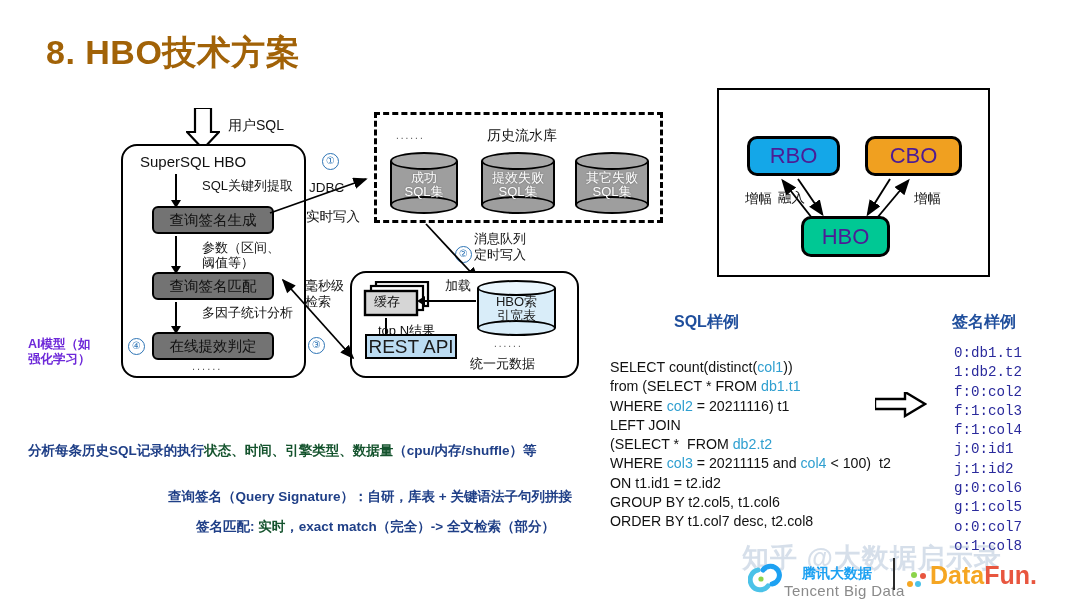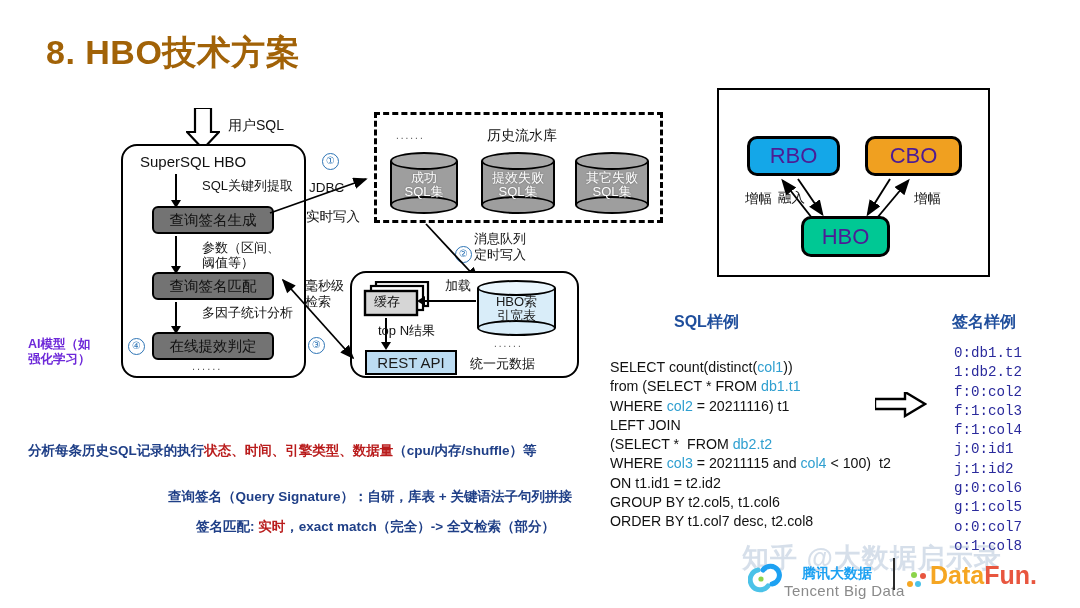--- a/index.html
+++ b/index.html
@@ -93,21 +93,21 @@
   }
   #sql-code{
     font-size:14.2px;line-height:19.3px;color:#111;white-space:pre;
   }
   #sql-code .c{color:#2f9fd0;}
   #sig-list{
     font-size:14.2px;line-height:19.3px;color:#2a2a9c;white-space:pre;
   }
   
   .note{font-weight:bold;font-size:13.5px;color:#1f3f87;white-space:nowrap;}
-  .note .r{color:#b91c1c;margin-top:44px;}
+  .note .r{color:#14532d;margin-top:44px;}
   
   #watermark{
     font-size:27px;color:rgba(120,150,185,.30);font-weight:bold;white-space:nowrap;
     letter-spacing:1px;
   }
   #tencent-name{font-size:14px;font-weight:bold;color:#1da1f2;white-space:nowrap;margin-left:18px;}
   #tencent-sub{font-size:15px;color:#8a8a8a;white-space:nowrap;letter-spacing:.4px;}
   #datafun-text{font-size:25px;font-weight:bold;white-space:nowrap;}
   .df1{color:#f5a623;}.df2{color:#e8563f;}
 </style>
@@ -221,21 +221,21 @@
   <div style="position:absolute;left:0;right:0;top:0;height:16px;background:#eaf6fd;border:2.2px solid #000;border-radius:50%;box-sizing:border-box;"></div>
   <div style="position:absolute;left:0;right:0;top:50%;transform:translateY(-45%);text-align:center;font-size:13px;line-height:1.1;white-space:pre;z-index:3;">HBO索
 引宽表</div>
 </div>
 <div class="abs lbl" style="left:494px;top:338px;color:#555;letter-spacing:2px;font-size:10px;">......</div>
 
 <div class="abs vline" style="left:385px;top:318px;height:26px;"></div>
 <div class="abs arrowhead-down" style="left:381px;top:342px;"></div>
 <div class="abs lbl" style="left:378px;top:323px;font-size:13px;">top N结果</div>
 
-<div class="abs" style="left:365px;top:350px;width:92px;height:25px;background:#bcdcf2;border:2.2px solid #000;box-sizing:border-box;display:flex;align-items:center;justify-content:center;font-size:15px;">
+<div class="abs" style="left:365px;top:334px;width:92px;height:25px;background:#bcdcf2;border:2.2px solid #000;box-sizing:border-box;display:flex;align-items:center;justify-content:center;font-size:19px;">
   <span>REST API</span>
 </div>
 <div class="abs lbl" style="left:470px;top:356px;font-size:13px;">统一元数据</div>
 
 <svg class="abs" style="left:277px;top:272px;" width="82" height="92">
   <defs>
       <marker id="ah2" markerWidth="9" markerHeight="9" refX="7" refY="3.2" orient="auto">
     <path d="M0,0 L8,3.2 L0,6.4 z" fill="#000"></path>
       </marker>
     <marker id="ah2s" markerWidth="9" markerHeight="9" refX="1" refY="3.2" orient="auto">

